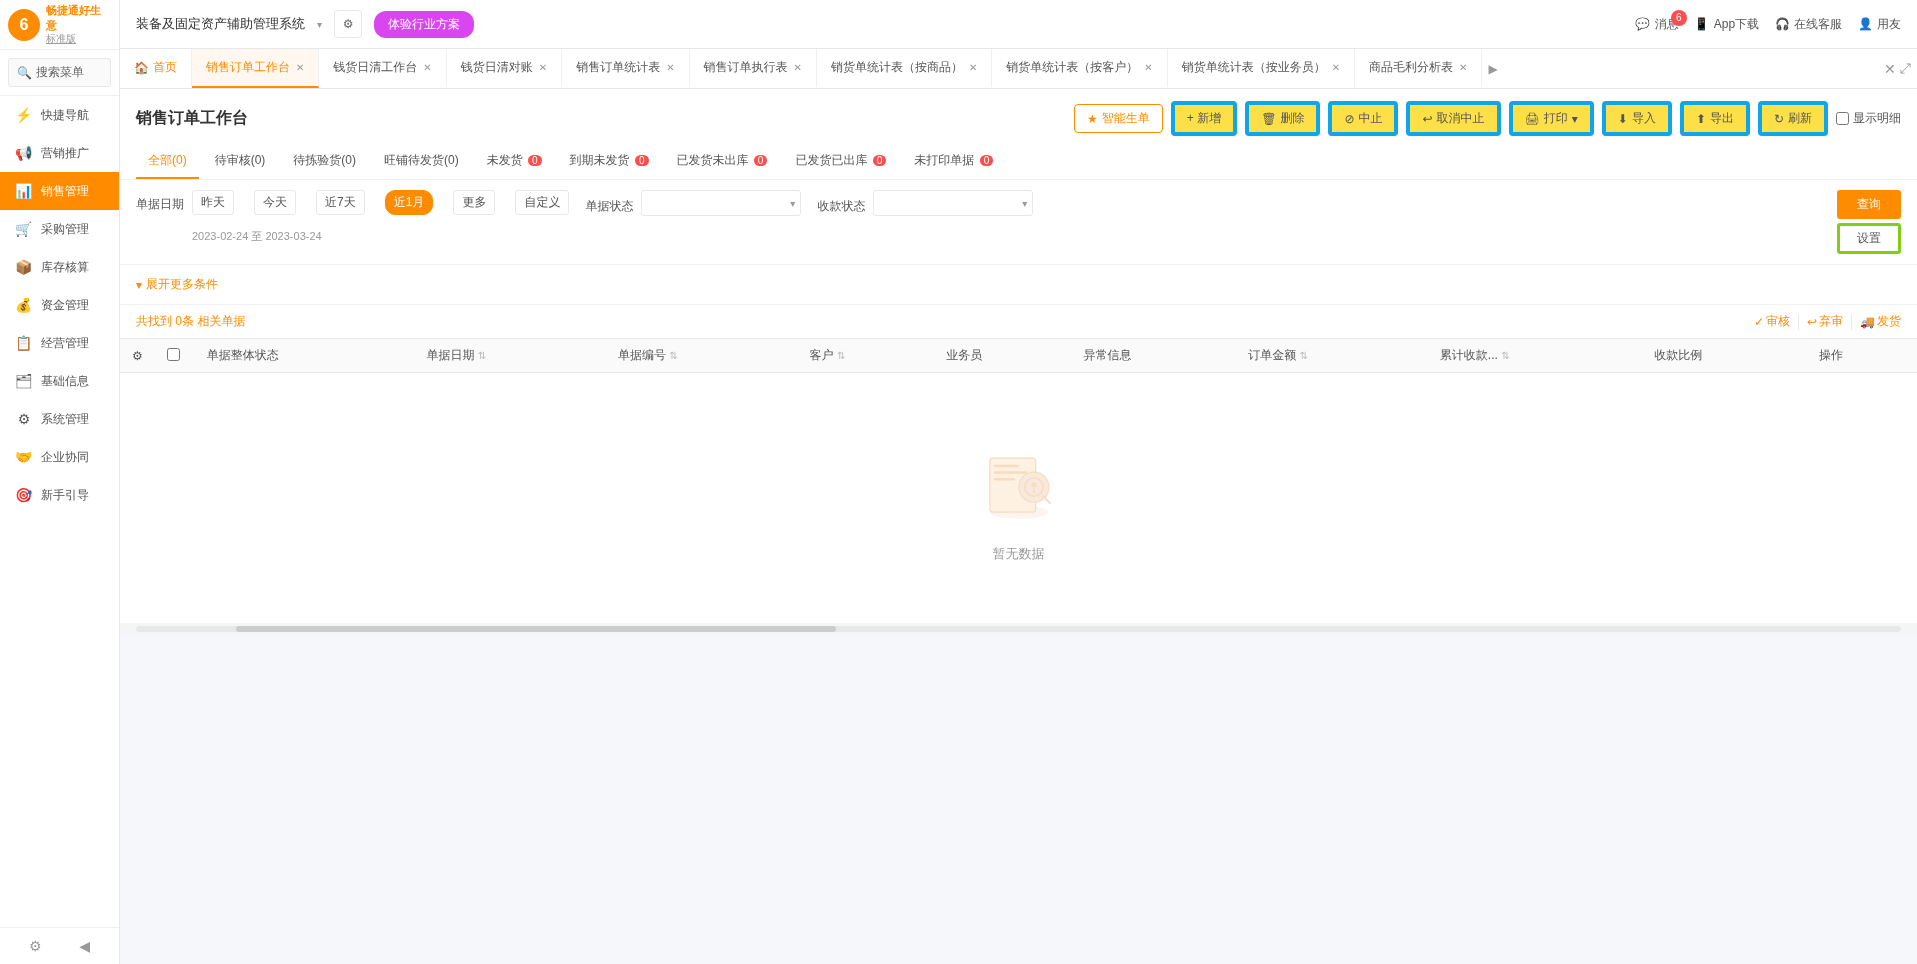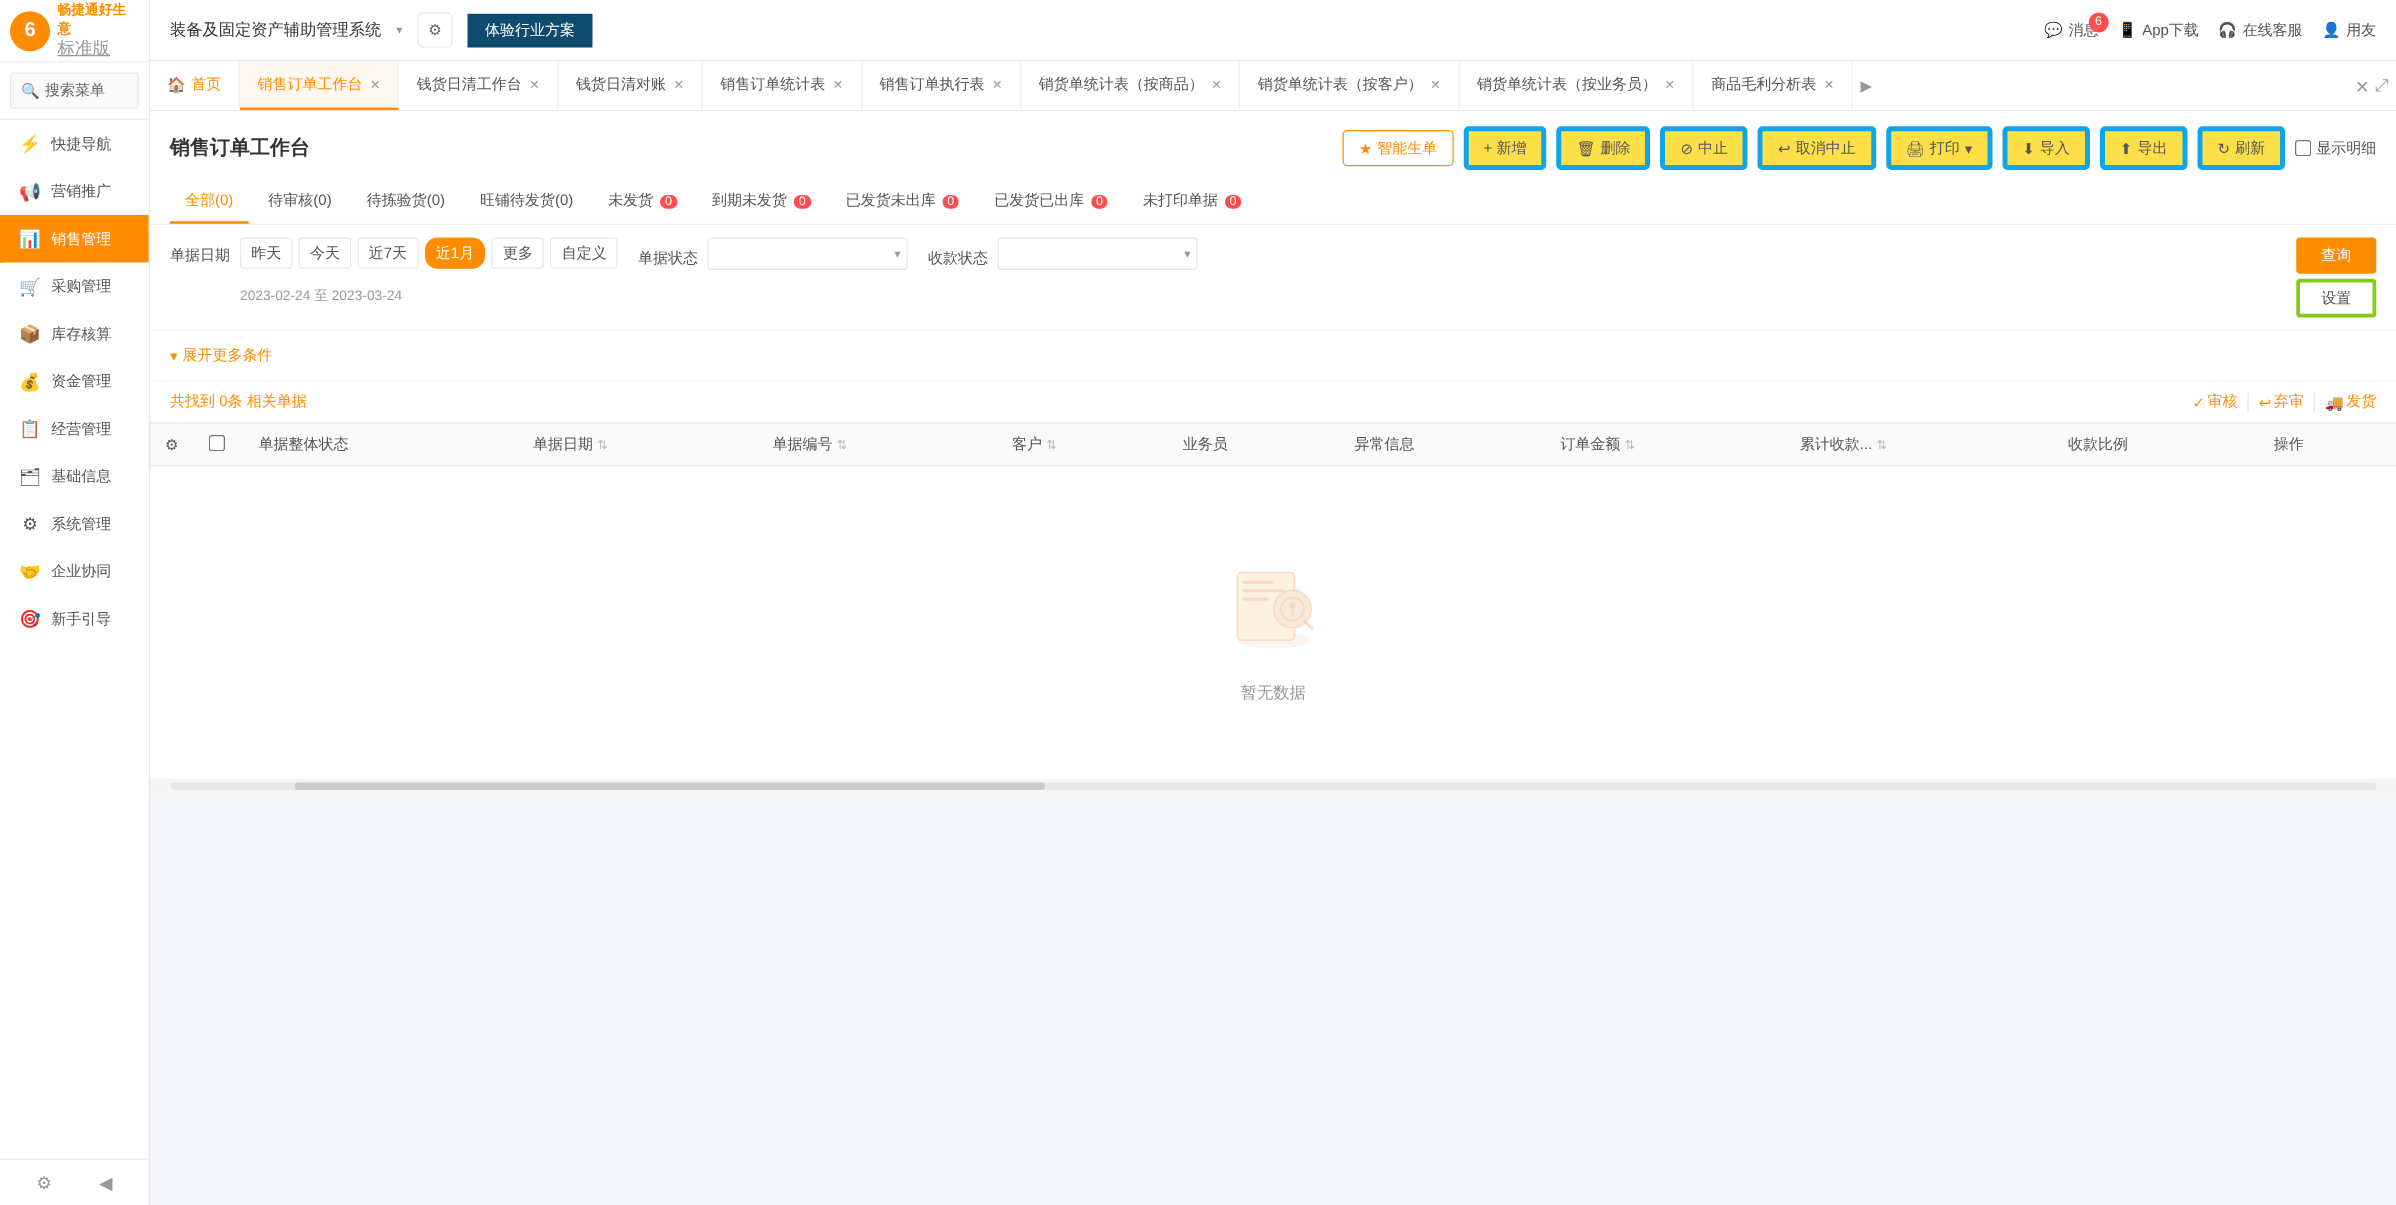--- a/index.html
+++ b/index.html
@@ -3,42 +3,42 @@
   <meta charset="utf-8">
   <style>
     * { box-sizing: border-box; margin: 0; padding: 0; }
     body { font-family: 'Microsoft YaHei', Arial, sans-serif; font-size: 12px; background: #f5f5f5; display: flex; height: 964px; overflow: hidden; }
     
     
     .sidebar { width: 120px; background: #fff; display: flex; flex-direction: column; border-right: 1px solid #e8e8e8; flex-shrink: 0; }
     .sidebar-logo { padding: 10px 8px; display: flex; align-items: center; gap: 6px; border-bottom: 1px solid #f0f0f0; height: 50px; }
     .logo-icon { width: 32px; height: 32px; background: #ff8c00; border-radius: 50%; display: flex; align-items: center; justify-content: center; color: white; font-size: 16px; font-weight: bold; flex-shrink: 0; }
     .logo-text { font-size: 11px; color: #ff8c00; line-height: 1.3; font-weight: bold; }
-    .logo-sub { font-size: 14px; color: #999; text-decoration: underline; }
+    .logo-sub { font-size: 10px; color: #999; text-decoration: underline; }
     
     .sidebar-search { padding: 8px; border-bottom: 1px solid #f0f0f0; }
     .sidebar-search-btn { width: 100%; padding: 5px 8px; border: 1px solid #e8e8e8; border-radius: 3px; background: #fafafa; cursor: pointer; display: flex; align-items: center; gap: 4px; color: #666; font-size: 12px; }
     
     .sidebar-nav { flex: 1; overflow-y: auto; }
     .nav-item { display: flex; align-items: center; gap: 8px; padding: 10px 12px; cursor: pointer; color: #555; font-size: 12px; border-left: 3px solid transparent; }
     .nav-item.active { background: #ff8c00; color: white; border-left-color: #ff8c00; }
     .nav-item .nav-icon { width: 18px; height: 18px; display: flex; align-items: center; justify-content: center; font-size: 14px; }
     
     .sidebar-bottom { padding: 10px; display: flex; justify-content: space-around; border-top: 1px solid #f0f0f0; }
     .sidebar-bottom-btn { color: #999; cursor: pointer; font-size: 14px; }
     
     
     .main { flex: 1; display: flex; flex-direction: column; overflow: hidden; }
     
     
     .topbar { height: 49px; background: #fff; display: flex; align-items: center; padding: 0 16px; border-bottom: 1px solid #e8e8e8; gap: 12px; }
     .topbar-title { font-size: 13px; color: #333; display: flex; align-items: center; gap: 4px; }
     .topbar-dropdown { color: #999; font-size: 10px; }
     .topbar-settings { width: 28px; height: 28px; border: 1px solid #e8e8e8; border-radius: 4px; display: flex; align-items: center; justify-content: center; cursor: pointer; color: #666; }
-    .topbar-industry { background: #0c4a6e; color: white; padding: 5px 14px; border-radius: 0; cursor: pointer; font-size: 12px; border: none; }
+    .topbar-industry { background: #d946ef; color: white; padding: 5px 14px; border-radius: 12px; cursor: pointer; font-size: 12px; border: none; }
     .topbar-right { margin-left: auto; display: flex; align-items: center; gap: 16px; }
     .topbar-right-item { display: flex; align-items: center; gap: 4px; color: #555; font-size: 12px; cursor: pointer; position: relative; }
     .badge { position: absolute; top: -6px; right: -8px; background: #ff4d4f; color: white; border-radius: 8px; font-size: 10px; padding: 0 4px; min-width: 16px; height: 16px; display: flex; align-items: center; justify-content: center; }
     
     
     .tabs-bar { background: #fff; display: flex; align-items: center; border-bottom: 1px solid #e8e8e8; overflow: hidden; }
     .tab { display: flex; align-items: center; gap: 4px; padding: 10px 14px; cursor: pointer; font-size: 12px; color: #555; white-space: nowrap; border-bottom: 2px solid transparent; border-right: 1px solid #f0f0f0; }
     .tab.home { color: #ff8c00; }
     .tab.active { color: #ff8c00; border-bottom-color: #ff8c00; background: #fff7f0; }
     .tab .close-x { color: #999; font-size: 10px; margin-left: 2px; }
@@ -62,21 +62,21 @@
     .filter-tabs { display: flex; padding: 0 16px; background: #fff; border-bottom: 1px solid #f0f0f0; gap: 4px; }
     .filter-tab { padding: 8px 12px; cursor: pointer; font-size: 12px; color: #555; border-bottom: 2px solid transparent; }
     .filter-tab.active { color: #ff8c00; border-bottom-color: #ff8c00; }
     .filter-tab .count-badge { background: #ff4d4f; color: white; border-radius: 8px; font-size: 10px; padding: 0 4px; margin-left: 2px; }
     
     
     .search-bar { padding: 10px 16px; background: #fff; display: flex; align-items: flex-start; gap: 16px; border-bottom: 1px solid #f0f0f0; flex-wrap: wrap; }
     .search-field { display: flex; align-items: flex-start; gap: 8px; }
     .search-label { color: #555; font-size: 12px; padding-top: 6px; white-space: nowrap; }
     .date-options { display: flex; flex-direction: column; gap: 2px; }
-    .date-quick { display: flex; gap: 5px; flex-wrap: wrap; }
+    .date-quick { display: flex; gap: 20px; flex-wrap: wrap; }
     .date-btn { padding: 3px 8px; border: 1px solid #e8e8e8; border-radius: 3px; cursor: pointer; font-size: 12px; color: #555; background: #fff; }
     .date-btn.active { background: #ff8c00; color: white; border-color: #ff8c00; border-radius: 10px; }
     .date-range { color: #999; font-size: 11px; margin-top: 12px; }
     .search-select { display: flex; align-items: center; gap: 8px; }
     .select-box { border: 1px solid #e8e8e8; border-radius: 3px; padding: 5px 24px 5px 8px; font-size: 12px; color: #333; background: #fff; cursor: pointer; min-width: 160px; position: relative; appearance: none; }
     .select-wrapper { position: relative; display: inline-block; }
     .select-wrapper::after { content: '▾'; position: absolute; right: 6px; top: 50%; transform: translateY(-50%); color: #999; pointer-events: none; font-size: 10px; }
     .expand-more { display: flex; align-items: center; gap: 4px; color: #ff8c00; cursor: pointer; font-size: 12px; padding: 5px 0; }
     .search-right { display: flex; flex-direction: column; gap: 4px; }
     .btn-query { background: #ff8c00; color: white; border: none; padding: 6px 20px; border-radius: 3px; cursor: pointer; font-size: 12px; }

